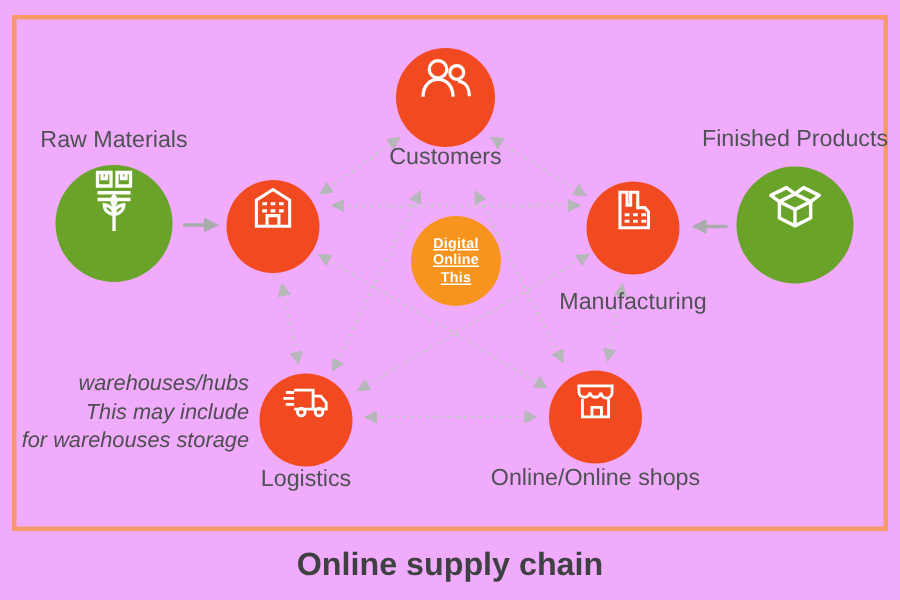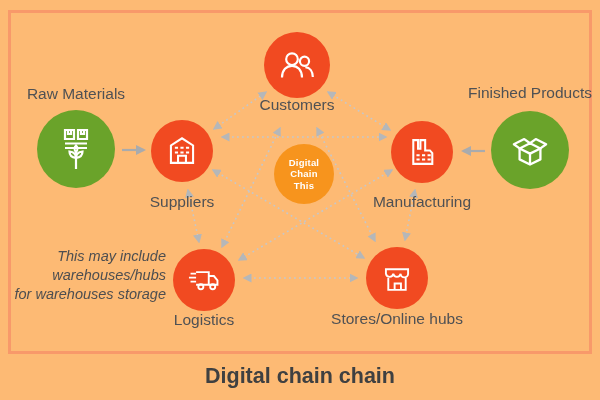--- a/index.html
+++ b/index.html
@@ -1,21 +1,21 @@
 <!DOCTYPE html>
 <html><head>
 <meta charset="utf-8">
 <style>
   html,body{margin:0;padding:0;background:#fff;}
-  #canvas{position:relative;width:600px;height:400px;background:#fdba74;overflow:hidden;
+  #canvas{position:relative;width:600px;height:400px;background:#f0abfc;overflow:hidden;
           font-family:"Liberation Sans",sans-serif;}
   .frame{position:absolute;left:8px;top:10px;width:584px;height:344px;
          border:3px solid #F8996A;box-sizing:border-box;background:transparent;}
   svg.arrows{position:absolute;left:0;top:0;width:600px;height:355px;}
-  .node-circle{position:absolute;border-radius:50%;display:flex;align-items:center;justify-content:center;}
+  .node-circle{position:absolute;border-radius:50%;display:flex;justify-content:center;text-decoration:underline;}
   .orange{background:#F14A21;}
   .green{background:#6AA32A;}
   .hub{background:#F7941D;flex-direction:column;color:#fff;font-weight:bold;
        font-size:9.5px;line-height:11.5px;text-align:center;letter-spacing:.2px;}
   .node-label{position:absolute;text-align:center;color:#4F5154;font-size:15.5px;}
   .note{position:absolute;left:8px;top:247px;width:158px;text-align:right;
         font-style:italic;font-size:14.5px;line-height:19px;color:#4D4E50;}
   .caption{position:absolute;left:0;top:364px;width:600px;text-align:center;
            font-weight:bold;font-size:21.5px;color:#3F4041;}
   .icon svg{display:block;}
@@ -71,21 +71,20 @@
 
   <div class="node-circle orange" style="left:151px;top:120px;width:62px;height:62px;">
     <span class="icon">
       <svg width="38" height="38" viewBox="0 0 48 48" fill="none" stroke="#fff" stroke-width="2.6">
         <path d="M10 39 V17 L24 8 L38 17 V39 Z"></path>
         <path d="M15 20 h4 M22 20 h4 M29 20 h4 M15 26 h4 M22 26 h4 M29 26 h4"></path>
         <path d="M19 39 v-9 h10 v9"></path>
       </svg>
     </span>
   </div>
-  <div class="node-label" style="left:112px;top:193px;width:140px;">Suppliers</div>
 
   <div class="node-circle orange" style="left:264px;top:32px;width:66px;height:66px;">
     <span class="icon">
       <svg width="40" height="40" viewBox="0 0 48 48" fill="none" stroke="#fff" stroke-width="2.6">
         <circle cx="18" cy="17" r="7"></circle>
         <path d="M6 39 c0 -9 5.5 -14 12 -14 c6.5 0 12 5 12 14"></path>
         <circle cx="33" cy="19.5" r="5.5"></circle>
         <path d="M34 26.5 c5.5 0.5 9 5 9 12"></path>
       </svg>
     </span>
@@ -97,21 +96,21 @@
       <svg width="38" height="38" viewBox="0 0 48 48" fill="none" stroke="#fff" stroke-width="2.6">
         <path d="M13 39 V9 h6 v11 h3 V9 h6 v13 h6 l3 3.5 V39 Z"></path>
         <path d="M17 28 h4 M24 28 h4 M31 28 h4 M17 33.5 h4 M24 33.5 h4 M31 33.5 h4"></path>
       </svg>
     </span>
   </div>
   <div class="node-label" style="left:342px;top:193px;width:160px;">Manufacturing</div>
 
   <div class="node-circle hub" style="left:274px;top:144px;width:60px;height:60px;">
     <span>Digital</span>
-    <span>Chain</span>
+    <span>Online</span>
     <span>This</span>
   </div>
 
   <div class="node-label" style="left:455px;top:84px;width:150px;">Finished Products</div>
   <div class="node-circle green" style="left:491px;top:111px;width:78px;height:78px;">
     <span class="icon">
       <svg width="50" height="50" viewBox="0 0 48 48" fill="none" stroke="#fff" stroke-width="2.2" stroke-linejoin="round">
         <path d="M14 22.5 L24 17.5 L34 22.5 L24 27.5 Z"></path>
         <path d="M14 22.5 L8.5 18.5 L18.5 13.5 L24 17.5"></path>
         <path d="M34 22.5 L39.5 18.5 L29.5 13.5 L24 17.5"></path>
@@ -136,23 +135,23 @@
 
   <div class="node-circle orange" style="left:366px;top:247px;width:62px;height:62px;">
     <span class="icon">
       <svg width="38" height="38" viewBox="0 0 48 48" fill="none" stroke="#fff" stroke-width="2.4">
         <path d="M10 13 h28 v5.5 a4.7 4.7 0 0 1 -9.4 0 a4.7 4.7 0 0 1 -9.3 0 a4.7 4.7 0 0 1 -9.3 0 Z"></path>
         <path d="M13 24 V39 h22 V24"></path>
         <path d="M21 39 v-8 h8 v8"></path>
       </svg>
     </span>
   </div>
-  <div class="node-label" style="left:307px;top:310px;width:180px;">Stores/Online hubs</div>
+  <div class="node-label" style="left:307px;top:310px;width:180px;">Online/Online shops</div>
 
   <div class="note">
+    <div>warehouses/hubs</div>
     <div>This may include</div>
-    <div>warehouses/hubs</div>
     <div>for warehouses storage</div>
   </div>
 
-  <div class="caption">Digital chain chain</div>
+  <div class="caption">Online supply chain</div>
 
 </div>
 
 </body></html>

